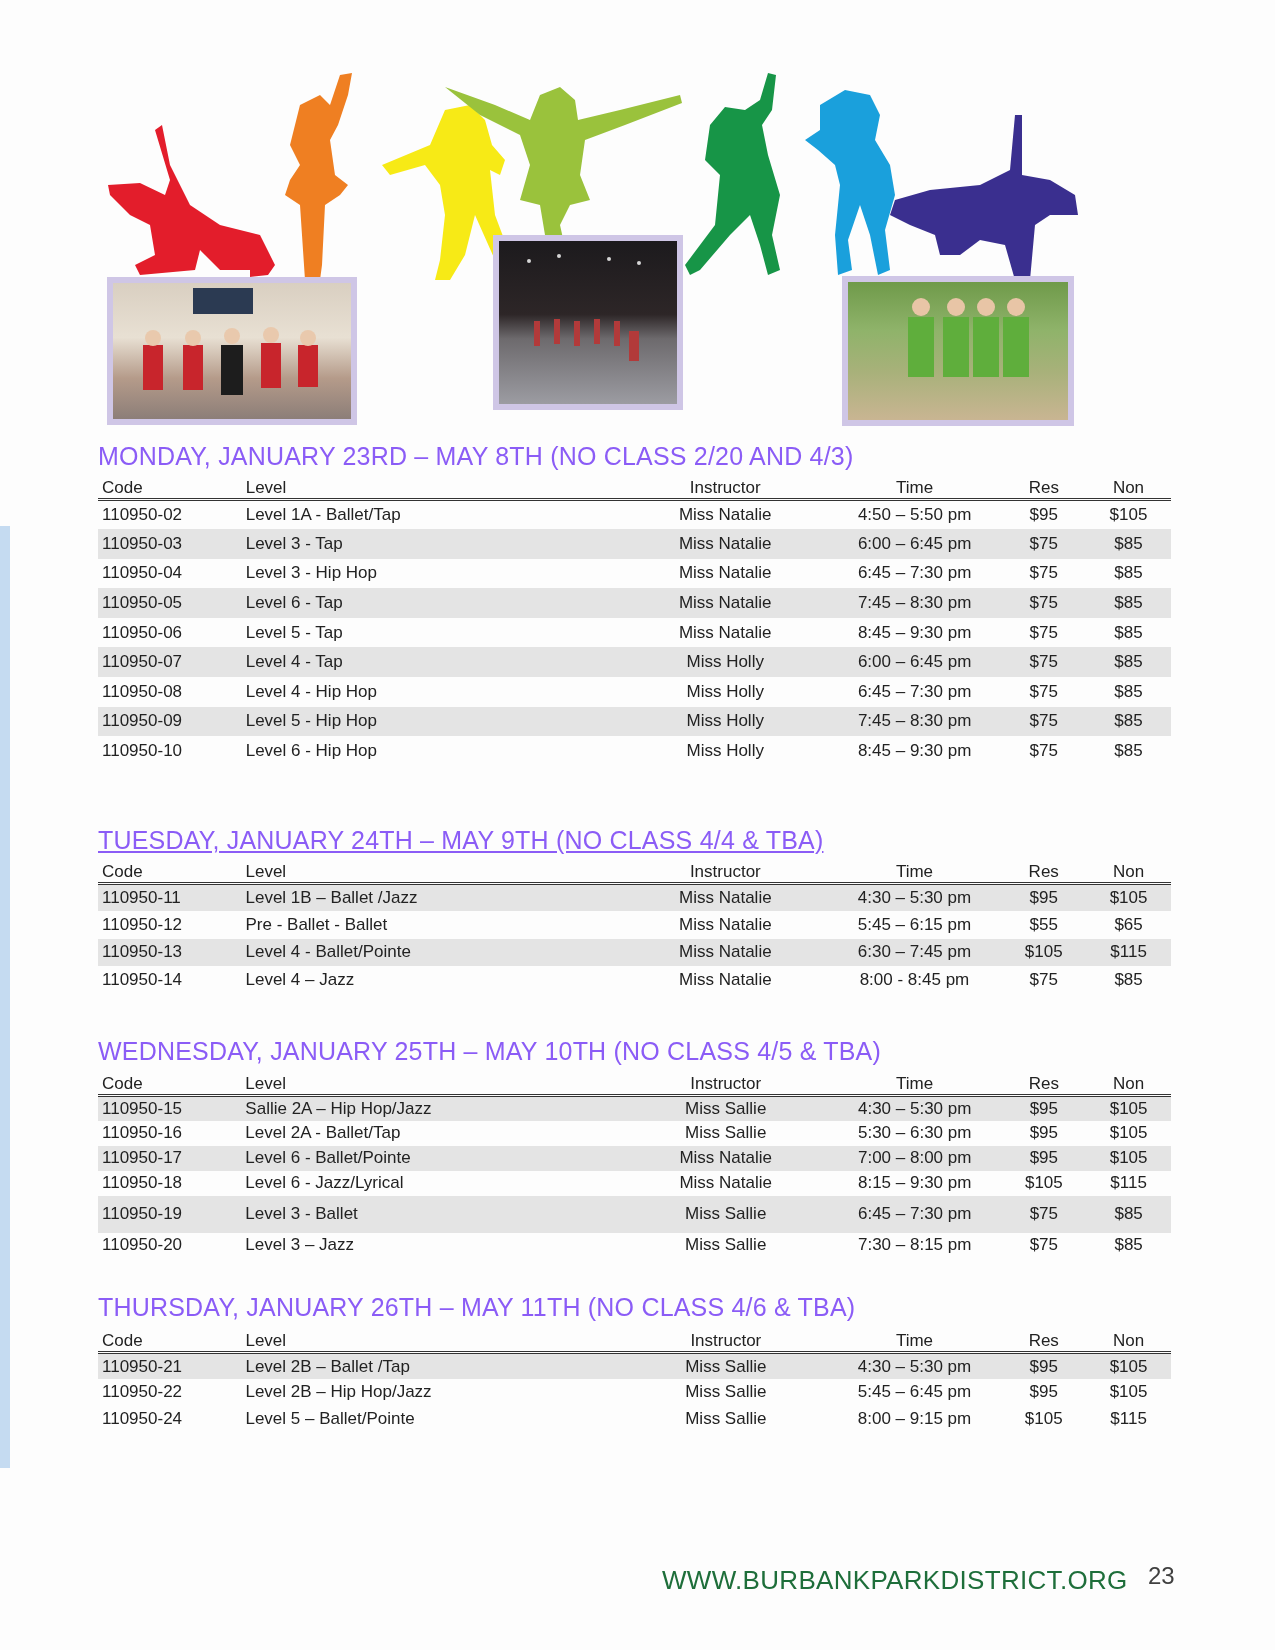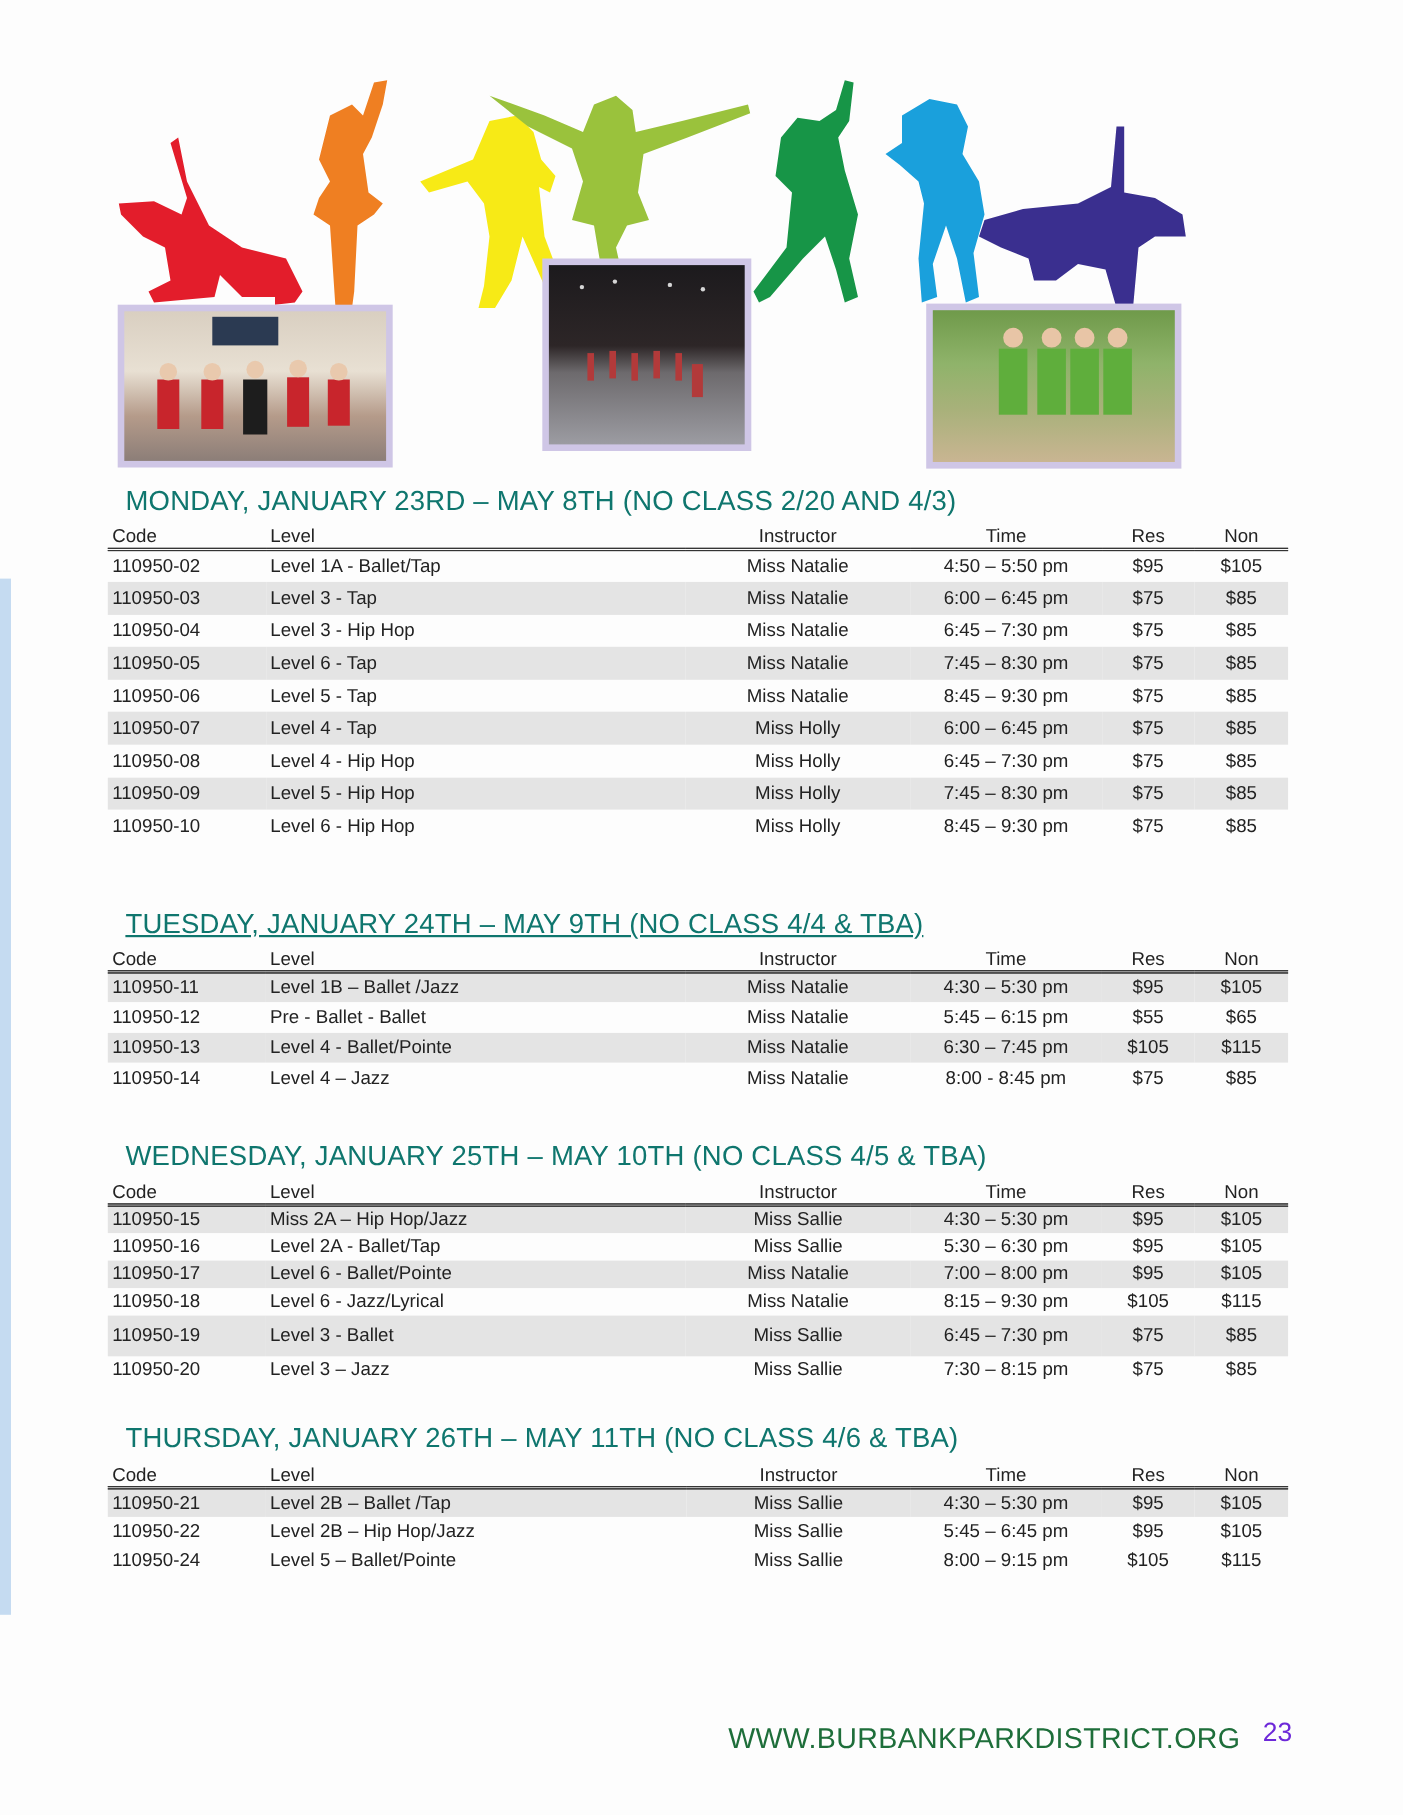--- a/index.html
+++ b/index.html
@@ -7,42 +7,42 @@
     width:1275px; height:1650px; position:relative; overflow:hidden;
     background:#fdfdfd; font-family:"Liberation Sans", sans-serif; color:#222;
   }
   .side-strip { position:absolute; left:0; top:526px; width:10px; height:942px; background:#c5dbf1; }
   .banner { position:absolute; left:100px; top:65px; width:1030px; height:380px; }
   .photo {
     position:absolute; background:#cfc6e6; padding:6px; box-sizing:border-box;
   }
   .photo .inner { width:100%; height:100%; }
   .section-title {
-    position:absolute; left:114px; font-size:25px; color:#0f766e; letter-spacing:0.2px;
+    position:absolute; left:98px; font-size:25px; color:#8b5cf6; letter-spacing:0.2px;
     white-space:nowrap; font-family:"Liberation Sans", sans-serif;
   }
   table.sched {
     position:absolute; left:98px; width:1073px; border-collapse:collapse; font-size:17px;
   }
   table.sched th {
     font-weight:normal; text-align:left; padding:0 4px; height:26px; vertical-align:bottom;
     border-bottom:3px double #333;
   }
   table.sched td { padding:0 4px; white-space:nowrap; }
   table.sched tr.alt td { background:#e4e4e4; }
   .c-code { width:140px; }
   .c-level { width:390px; }
   .c-inst { width:205px; text-align:center !important; }
   .c-time { width:170px; text-align:center !important; }
   .c-res { width:80px; text-align:center !important; }
   .c-non { width:80px; text-align:center !important; }
   .footer-url {
     position:absolute; left:662px; top:1565px; font-size:26px; color:#1e6e3a; letter-spacing:0.3px;
   }
-  .page-num { position:absolute; left:1148px; top:1562px; font-size:24px; color:#6d28d9; }
+  .page-num { position:absolute; left:1148px; top:1562px; font-size:24px; color:#404040; }
 </style>
 </head>
 <body>
 
 <div class="side-strip"></div>
 
 <div class="banner">
   <svg width="1030" height="380" viewBox="0 0 1030 380">
 
     <g fill="#e31d2b">
@@ -279,21 +279,21 @@
       <th class="c-level">Level</th>
       <th class="c-inst">Instructor</th>
       <th class="c-time">Time</th>
       <th class="c-res">Res</th>
       <th class="c-non">Non</th>
     </tr>
   </thead>
   <tbody>
       <tr class="alt" style="height: 25px;">
         <td class="c-code">110950-15</td>
-        <td class="c-level">Miss 2A – Hip Hop/Jazz</td>
+        <td class="c-level">Sallie 2A – Hip Hop/Jazz</td>
         <td class="c-inst">Miss Sallie</td>
         <td class="c-time">4:30 – 5:30 pm</td>
         <td class="c-res">$95</td>
         <td class="c-non">$105</td>
       </tr>
       <tr style="height: 25px;">
         <td class="c-code">110950-16</td>
         <td class="c-level">Level 2A - Ballet/Tap</td>
         <td class="c-inst">Miss Sallie</td>
         <td class="c-time">5:30 – 6:30 pm</td>

